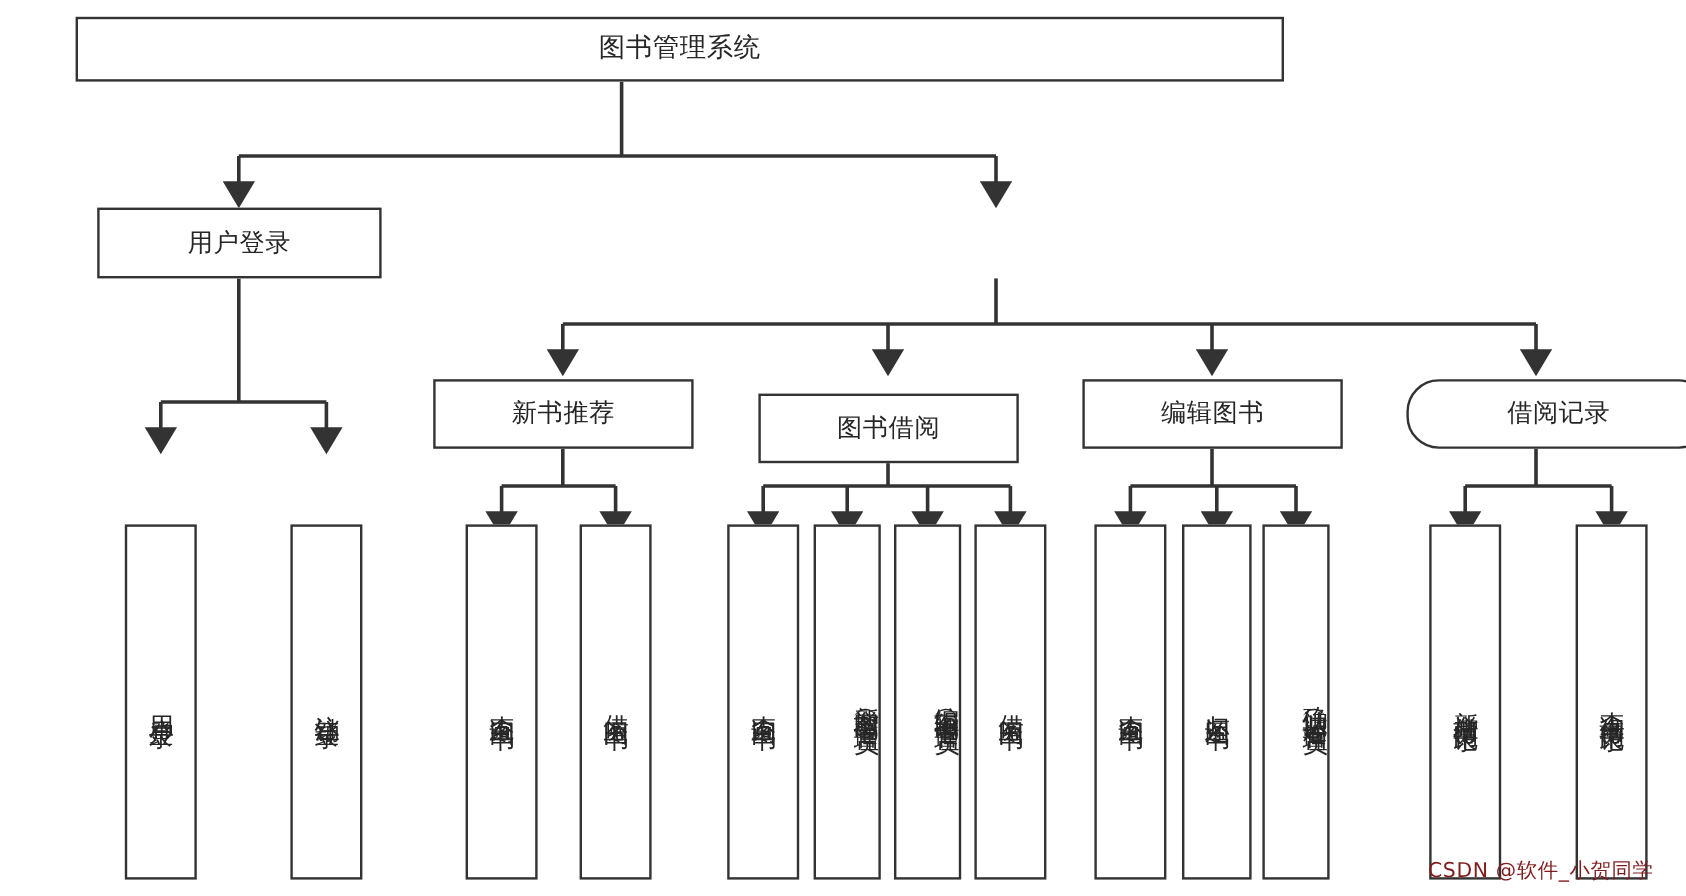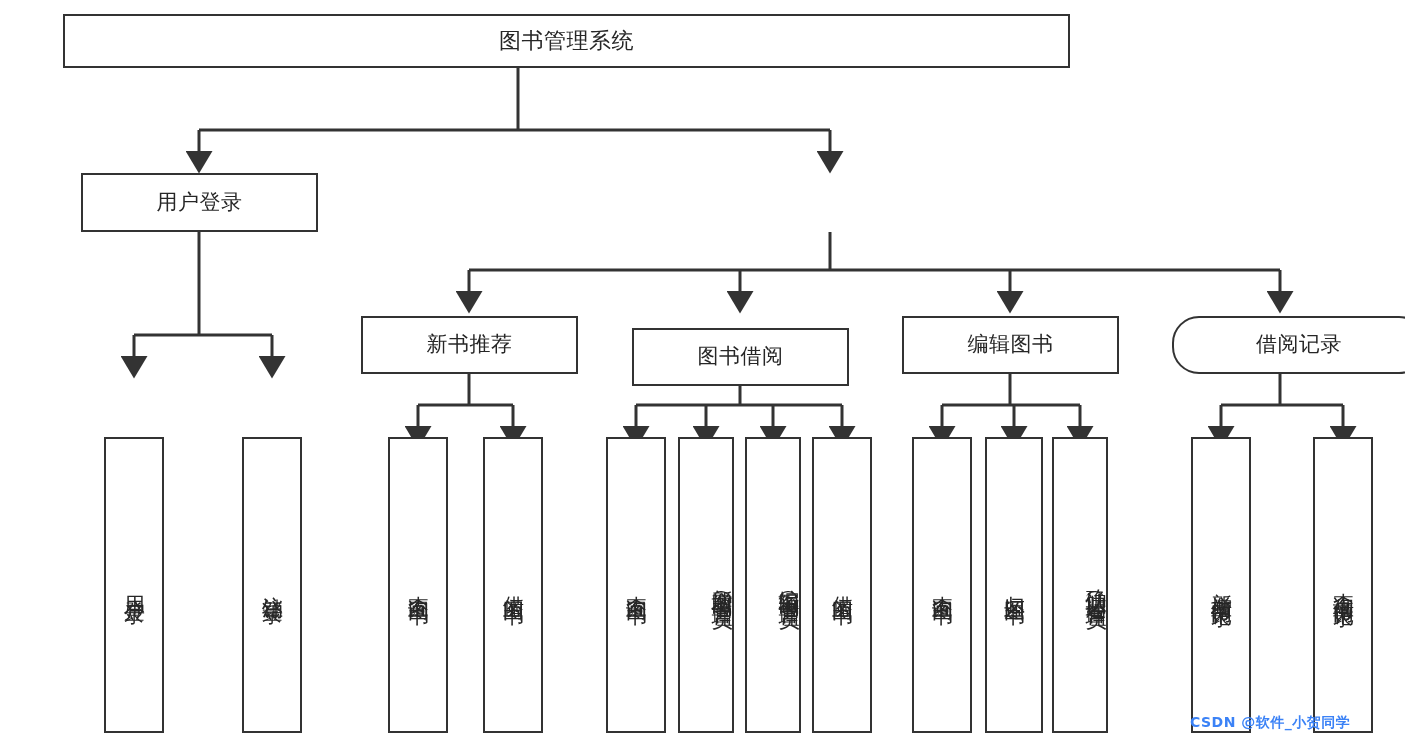--- a/index.html
+++ b/index.html
@@ -51,26 +51,25 @@
     font-size: 21px;
     letter-spacing: 3px;
     padding: 6px 0;
     line-height: 1.0;
   }
   .node-v.align-top {
     align-items: flex-start;
   }
   .watermark {
     position: absolute;
-    font-size: 14px;
-    color: #3b82f6;
+    font-size: 17px;
+    color: #7f1d1d;
     white-space: nowrap;
     letter-spacing: 0.5px;
     font-family: "DejaVu Sans", "Liberation Sans", sans-serif;
-    font-weight: bold;
   }
 </style>
 </head>
 <body>
 
 <div id="canvas">
 
   <svg id="edges" viewBox="0 0 1405 747" xmlns="http://www.w3.org/2000/svg">
     <defs>
       <marker id="arrow" markerWidth="9" markerHeight="9" refX="1" refY="4.5" orient="auto" markerUnits="strokeWidth">

